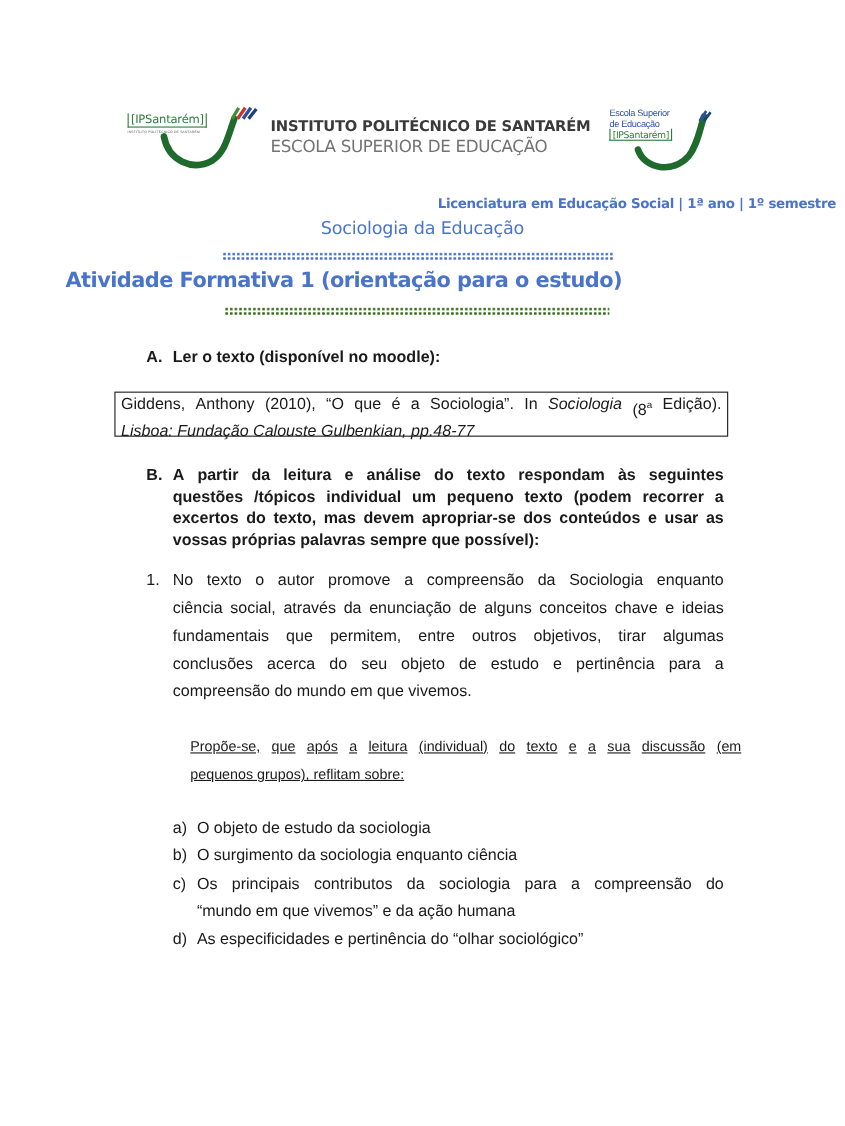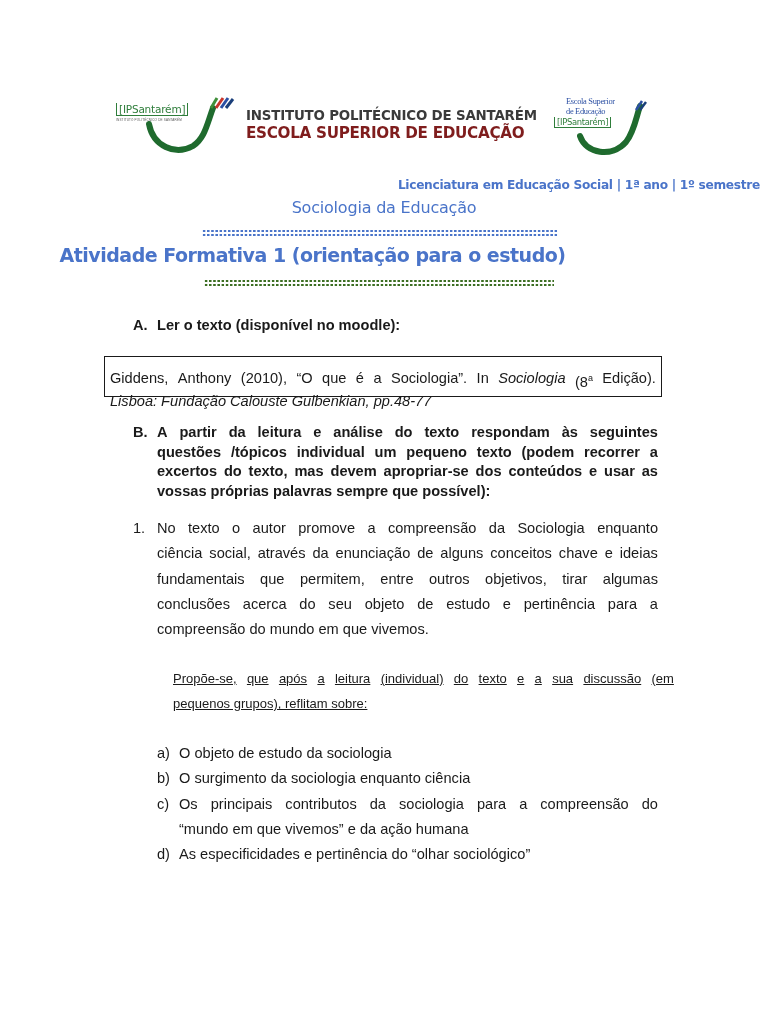--- a/index.html
+++ b/index.html
@@ -40,33 +40,33 @@
       font-family: "DejaVu Sans", sans-serif;
       font-weight: bold;
       font-size: 13.4px;
       color: #3a3a3a;
       white-space: nowrap;
       letter-spacing: -0.2px;
       line-height: 17px;
     }
     .institute .line2 {
       font-family: "DejaVu Sans", sans-serif;
-      font-weight: bold;
+      font-weight: normal;
       font-size: 15.2px;
-      color: #7f1d1d;
+      color: #737373;
       white-space: nowrap;
       letter-spacing: -0.3px;
       line-height: 19px;
     }
     .logo-right {
       left: 552px; top: 96px; width: 95px; height: 62px;
     }
     .logo-right .t {
-      position: absolute; left: 14px;
-      font-family: Liberation Serif, serif;
+      position: absolute; left: 2px;
+      font-family: Liberation Sans, sans-serif;
       font-size: 8.4px; color: #2b4fa3; white-space: nowrap; line-height: 10px;
       letter-spacing: -0.3px;
     }
     .logo-right .ips-box {
       position: absolute; left: 2px; top: 21px;
       font-family: "DejaVu Sans", sans-serif;
       font-size: 8.4px; color: #2e7d3a; letter-spacing: -0.3px;
       border-left: 1px solid #2e7d3a; border-right: 1px solid #2e7d3a;
       border-bottom: 1px solid #2e7d3a;
       padding: 0 2px; line-height: 10px;
@@ -104,21 +104,21 @@
       font-weight: bold; font-size: 14.6px; color: #1a1a1a;
       line-height: 19.5px;
     }
     .sec-a { left: 133px; top: 316px; }
     .sec-a .label { display: inline-block; width: 24px; }
 
     .ref-box {
       left: 104px; top: 356px; width: 558px; height: 41px;
       border: 1.3px solid #1a1a1a;
       box-sizing: border-box;
-      padding: 12px 5px 0 5px;
+      padding: 2px 5px 0 5px;
       font-size: 14.6px; line-height: 19.5px;
       text-align: justify;
     }
     .ref-line1 { display: flex; justify-content: space-between; white-space: nowrap; }
     .ref-line2 { white-space: nowrap; font-style: italic; }
 
     .sec-b { left: 133px; top: 423px; width: 525px; }
     .sec-b .label { position: absolute; left: 0; top: 0; }
     .sec-b .text { margin-left: 24px; text-align: justify; }
     .sec-b .line { display: flex; justify-content: space-between; white-space: nowrap; }

